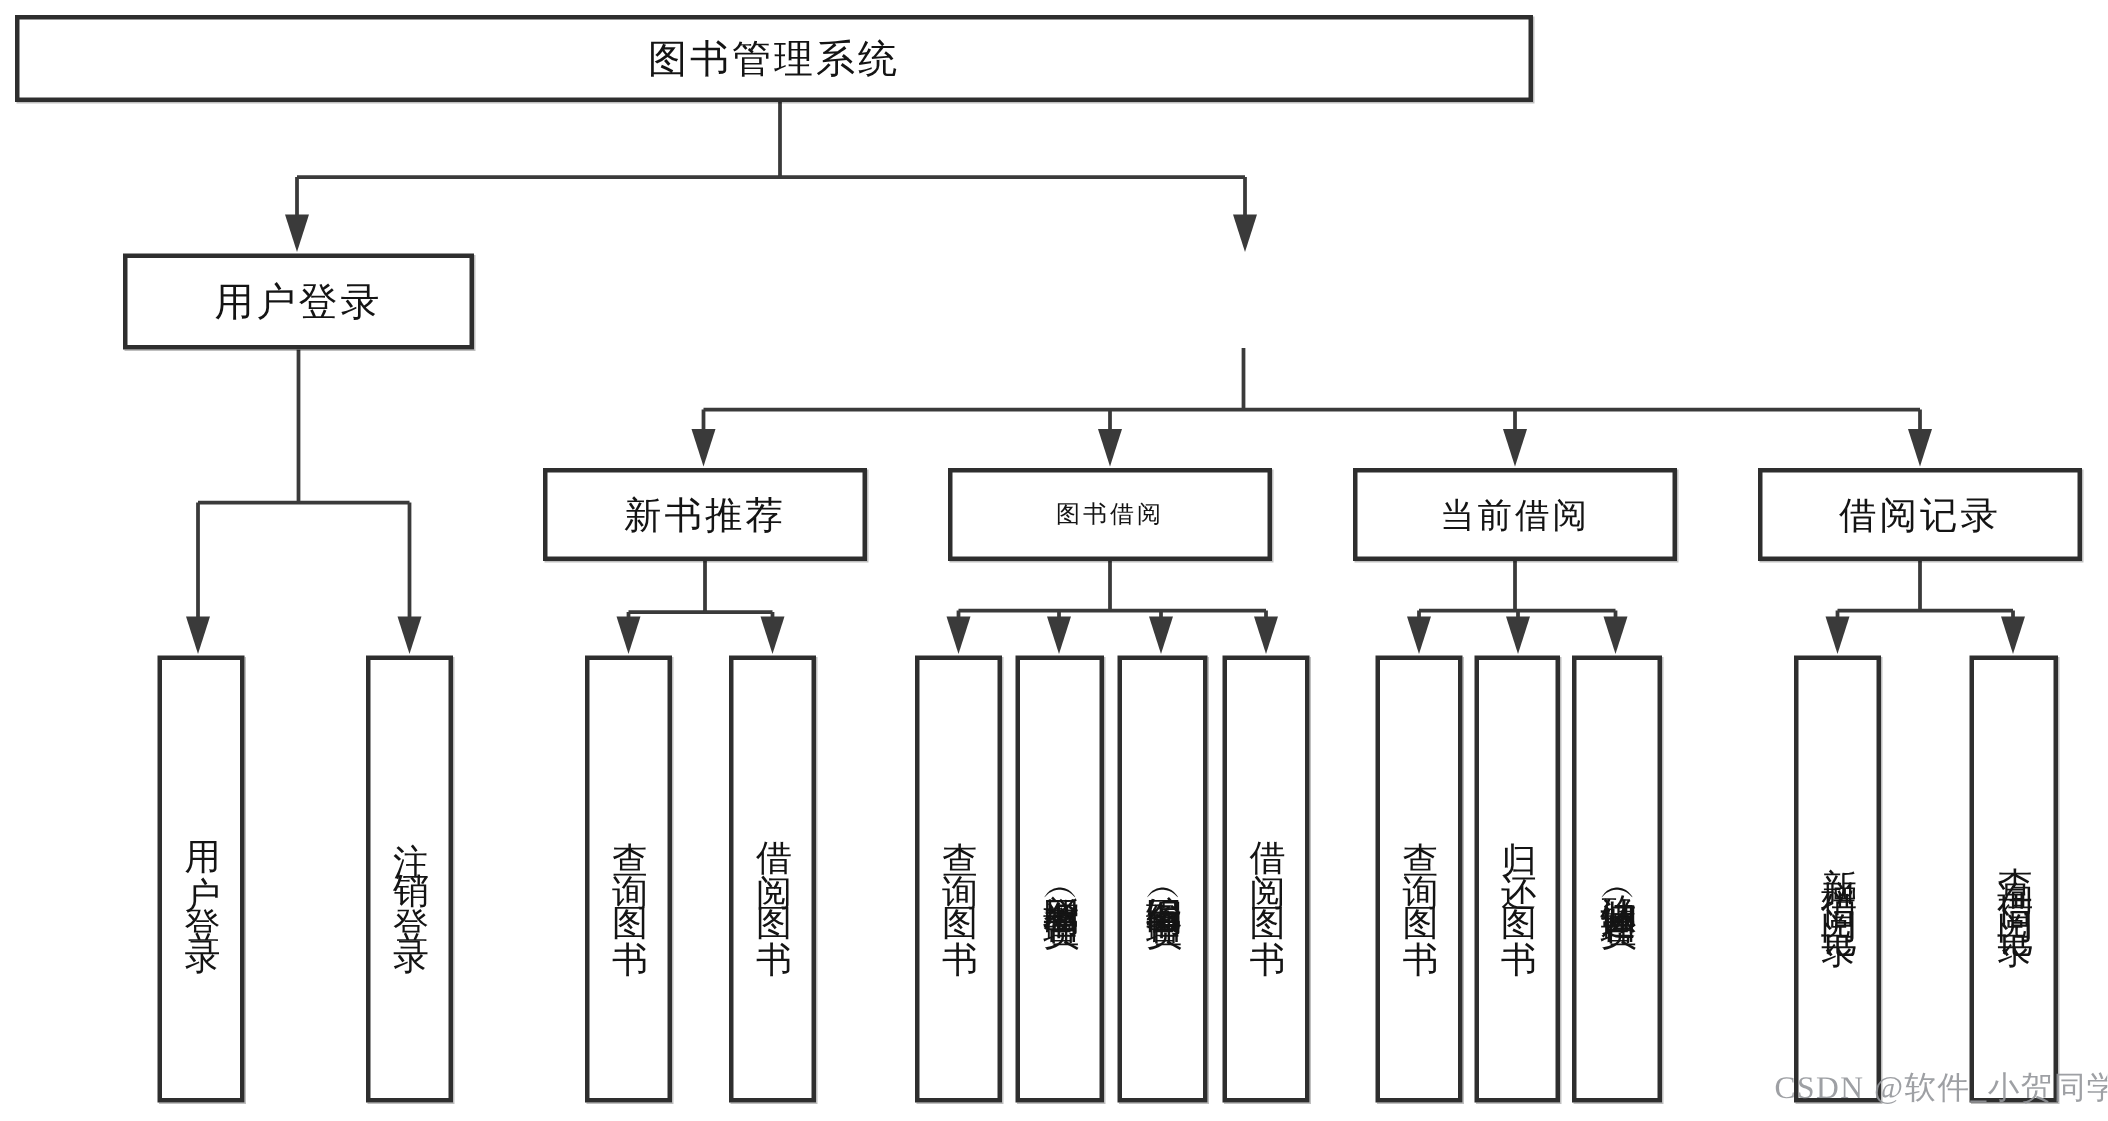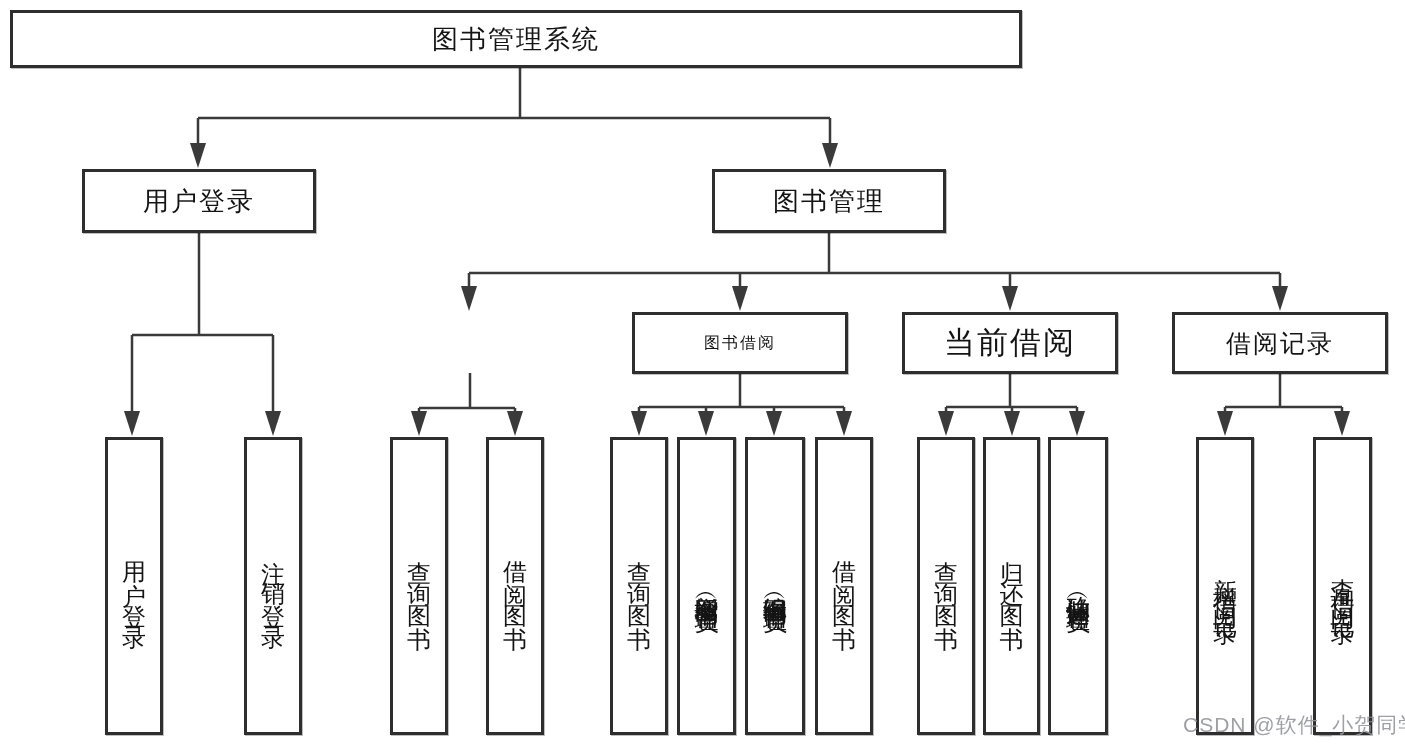--- a/index.html
+++ b/index.html
@@ -1,21 +1,21 @@
 <!DOCTYPE html>
 <html><head>
 <meta charset="utf-8">
 <style>
   html,body{margin:0;padding:0;background:#ffffff;}
   *{box-sizing:border-box;}
   .canvas{
     position:relative;
     width:1405px;height:747px;
     background:#ffffff;
-    font-family:Liberation Sans, sans-serif;
+    font-family:Liberation Serif, serif;
     overflow:hidden;
   }
   .connectors{position:absolute;left:0;top:0;z-index:1;}
   .hbox{
     position:absolute;z-index:2;
     border:3px solid #2e2e2e;background:#ffffff;
     display:flex;align-items:center;justify-content:center;
     font-size:26px;color:#141414;letter-spacing:2px;
     box-shadow:1px 1px 0 rgba(0,0,0,0.25);
   }
@@ -72,24 +72,24 @@
       <polygon points="1004,411 1020,411 1012,436"></polygon>
       <polygon points="1069,411 1085,411 1077,436"></polygon>
       <polygon points="1217,411 1233,411 1225,436"></polygon>
       <polygon points="1334,411 1350,411 1342,436"></polygon>
     </g>
   </svg>
 
   <div class="hbox" style="left:10px;top:10px;width:1012px;height:58px;">图书管理系统</div>
 
   <div class="hbox" style="left:82px;top:169px;width:234px;height:64px;">用户登录</div>
-  <div class="hbox" style="left:712px;top:169px;width:234px;height:64px;">图书管理</div>
 
+  <div class="hbox" style="left:362px;top:312px;width:216px;height:62px;font-size:25px;">新书推荐</div>
   <div class="hbox" style="left:632px;top:312px;width:216px;height:62px;font-size:16px;">图书借阅</div>
-  <div class="hbox" style="left:902px;top:312px;width:216px;height:62px;font-size:31px;">当前借阅</div>
+  <div class="hbox" style="left:902px;top:312px;width:216px;height:62px;font-size:23px;">当前借阅</div>
   <div class="hbox" style="left:1172px;top:312px;width:216px;height:62px;font-size:25px;">借阅记录</div>
 
   <div class="vbox" style="left:105px;">
     <span class="vlabel sp-wide">用户登录</span>
   </div>
   <div class="vbox" style="left:244px;">
     <span class="vlabel sp-wide">注销登录</span>
   </div>
 
   <div class="vbox" style="left:390px;">

